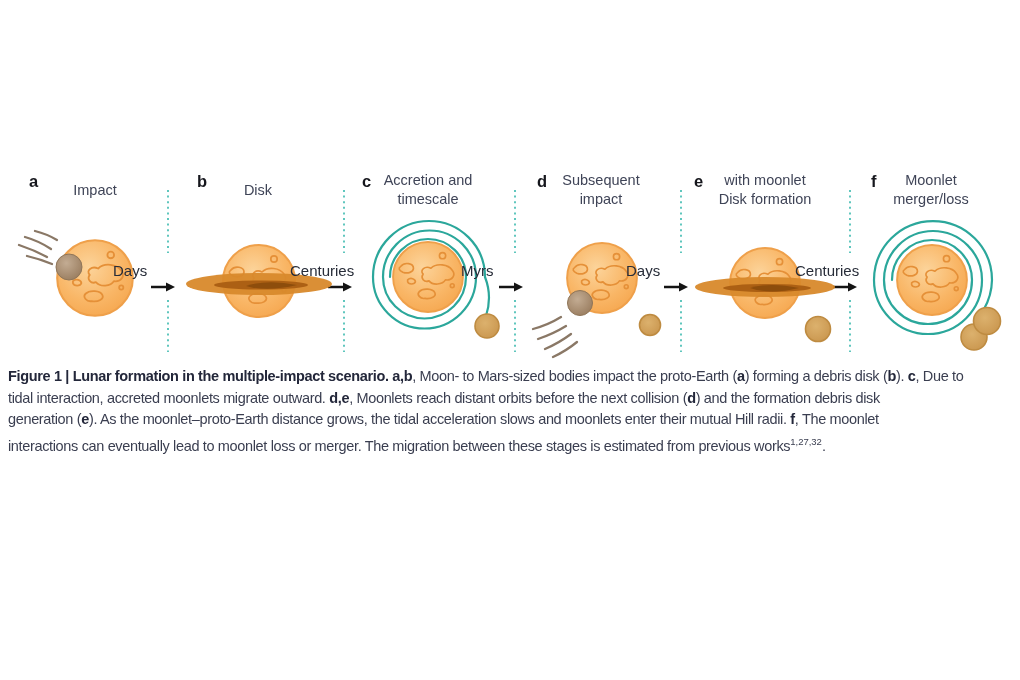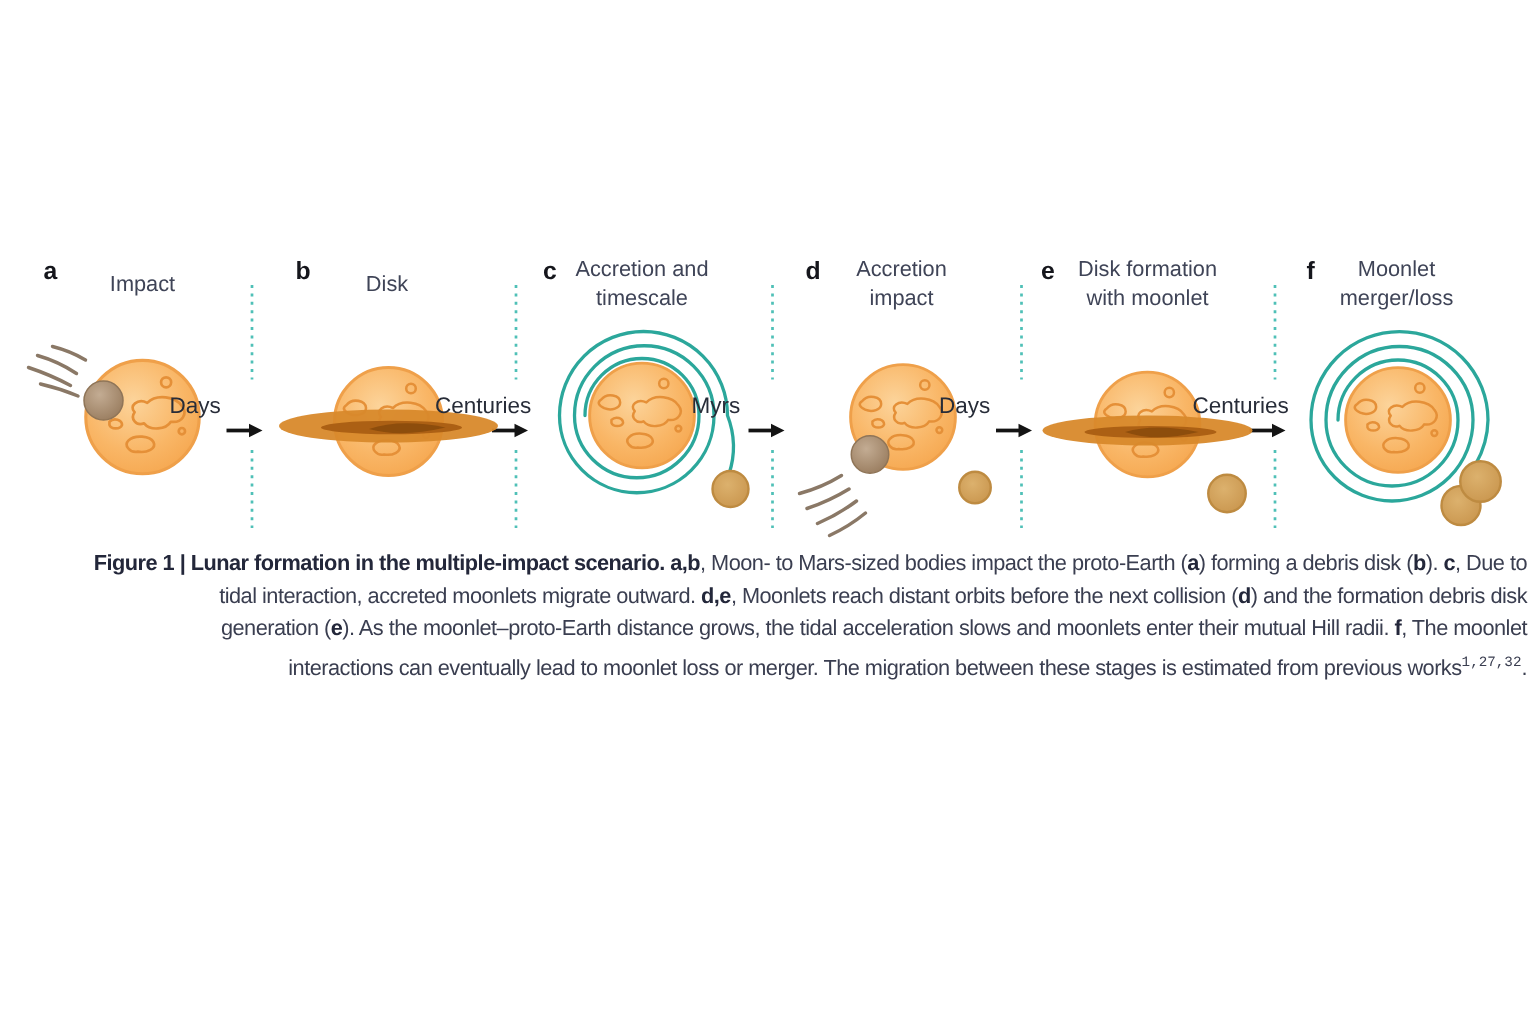--- a/index.html
+++ b/index.html
@@ -5,23 +5,23 @@
   html,body{margin:0;padding:0;background:#ffffff;}
   #page{position:relative;width:1020px;height:680px;background:#ffffff;overflow:hidden;
         font-family:"Liberation Sans","DejaVu Sans",sans-serif;}
   #art{position:absolute;left:0;top:0;}
   .panel-letter{position:absolute;top:173px;font-size:16.5px;font-weight:bold;color:#15161c;line-height:1;}
   .panel-title{position:absolute;top:170px;height:40px;width:160px;display:flex;flex-direction:column;
                justify-content:center;text-align:center;font-size:14.5px;line-height:19px;color:#3f4457;}
   .time-label{position:absolute;top:262px;width:100px;font-size:15px;color:#272c38;}
   .caption{position:absolute;left:8px;top:366px;width:1010px;font-size:14.5px;line-height:21.5px;
            color:#3a3e50;letter-spacing:-0.35px;}
-  .caption-line{white-space:nowrap;text-align:right;}
+  .caption-line{white-space:nowrap;}
   .cb{font-weight:bold;color:#23273a;}
-  .csup{vertical-align:super;font-size:9.5px;letter-spacing:0;font-family:Liberation Mono, monospace;}
+  .csup{vertical-align:super;font-size:9.5px;letter-spacing:0;}
 </style>
 </head>
 <body>
 
 <div id="page">
 
   <svg id="art" width="1020" height="680" viewBox="0 0 1020 680">
     <defs>
       <radialGradient id="gp" cx="42%" cy="36%" r="72%">
         <stop offset="0%" stop-color="#FCD49B"></stop>
@@ -153,26 +153,26 @@
       <span></span>
     </div>
   <div class="panel-title" style="left:178px">
       <span>Disk</span>
     </div>
   <div class="panel-title" style="left:348px">
       <span>Accretion and</span>
       <span>timescale</span>
     </div>
   <div class="panel-title" style="left:521px">
-      <span>Accretion</span>
+      <span>Subsequent</span>
       <span>impact</span>
     </div>
   <div class="panel-title" style="left:685px">
+      <span>with moonlet</span>
       <span>Disk formation</span>
-      <span>with moonlet</span>
     </div>
   <div class="panel-title" style="left:851px">
       <span>Moonlet</span>
       <span>merger/loss</span>
     </div>
 
   <div class="time-label" style="left:113px">Days</div>
   <div class="time-label" style="left:290px">Centuries</div>
   <div class="time-label" style="left:461px">Myrs</div>
   <div class="time-label" style="left:626px">Days</div>

